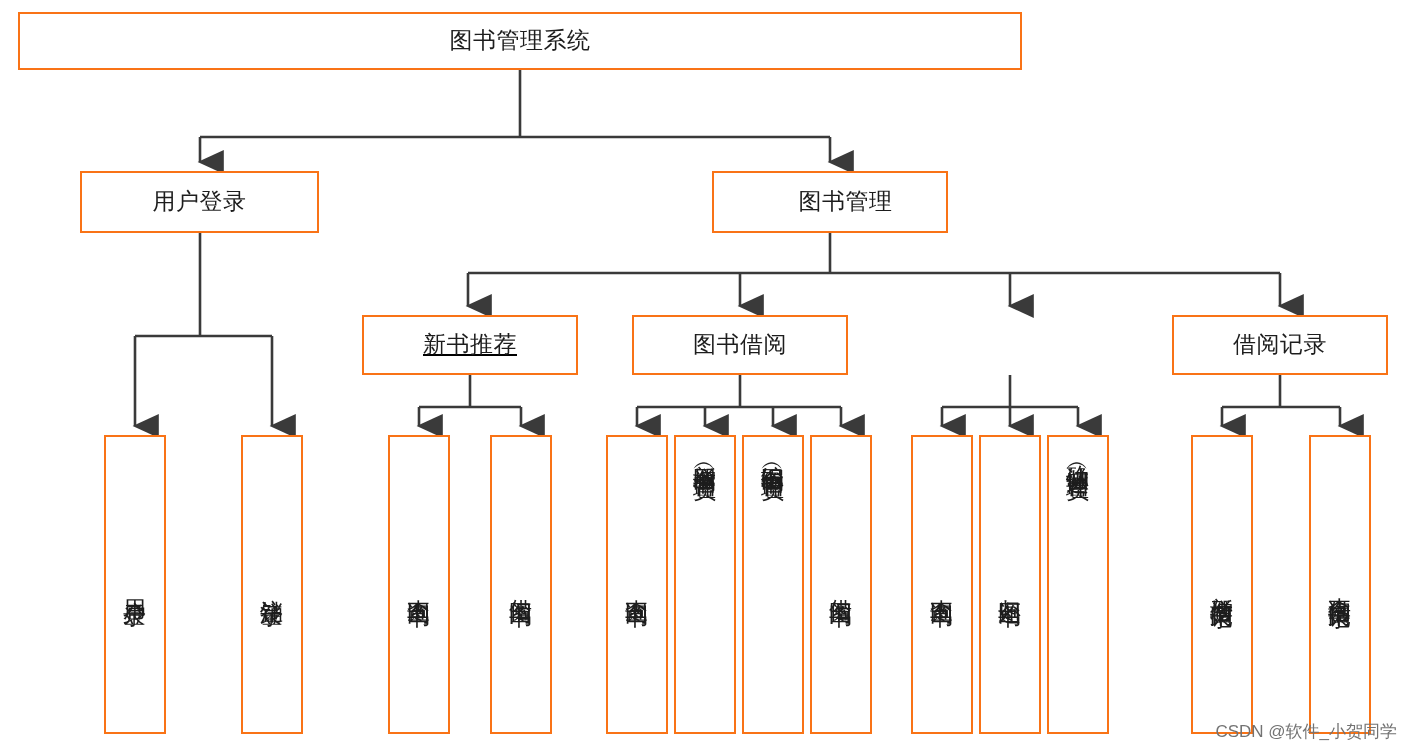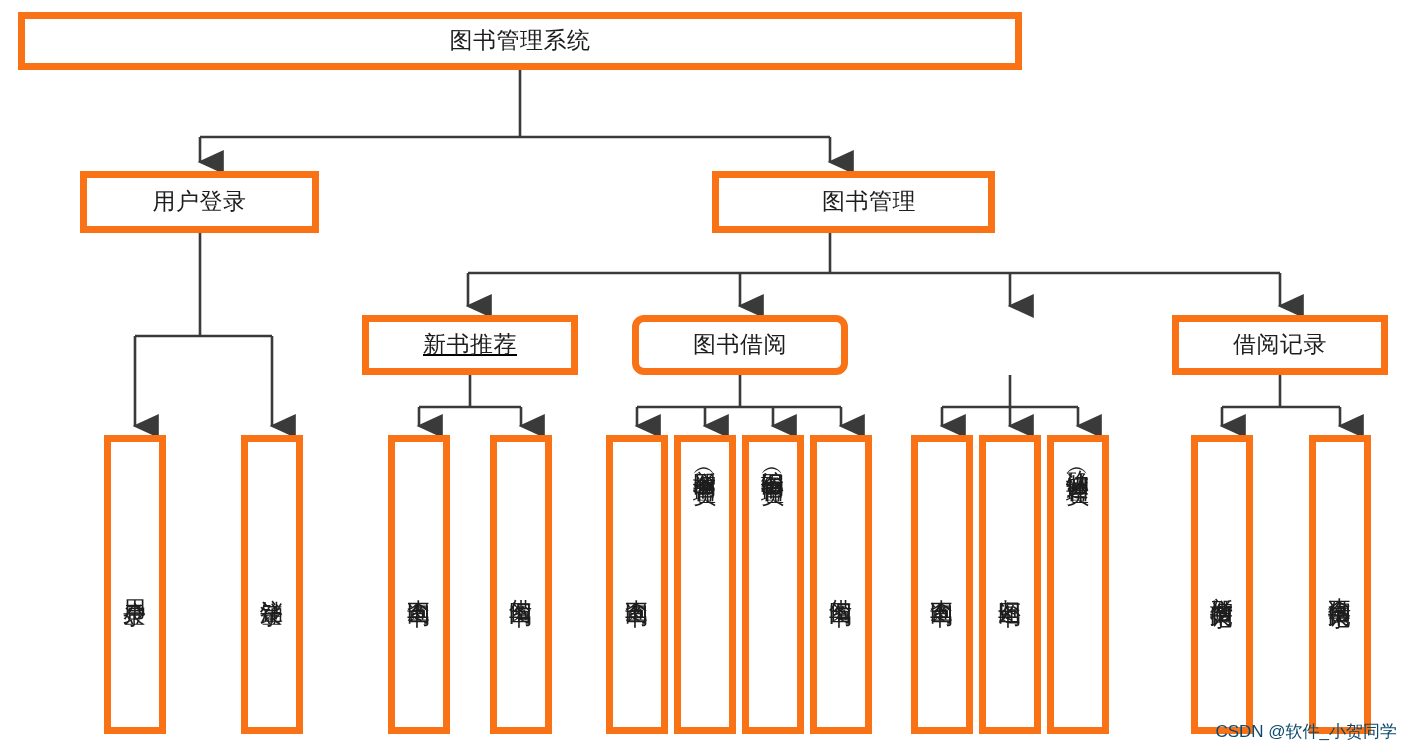--- a/index.html
+++ b/index.html
@@ -23,21 +23,21 @@
     left: 0;
     top: 0;
     width: 1405px;
     height: 747px;
     pointer-events: none;
   }
   .node {
     position: absolute;
     box-sizing: border-box;
     background: #ffffff;
-    border: 7px solid #f97316;
+    border: 2px solid #f97316;
     display: flex;
     align-items: center;
     justify-content: center;
     z-index: 2;
   }
   .node .label {
     color: #1d1d1d;
     line-height: 1.18;
     text-align: center;
     white-space: pre;
@@ -64,21 +64,21 @@
   }
   .node.vertical.centered {
     align-items: center;
     padding-top: 0;
   }
   .watermark {
     position: absolute;
     right: 8px;
     bottom: 4px;
     font-size: 17px;
-    color: #0c4a6e;
+    color: #737373;
     z-index: 5;
     white-space: nowrap;
     font-family: "Liberation Sans", "DejaVu Sans", sans-serif;
   }
 </style>
 </head>
 <body>
 
 <div id="canvas">
 
@@ -135,29 +135,29 @@
   </svg>
 
   <div class="node root horizontal" style="left:18px; top:12px; width:1004px; height:58px;">
     <span class="label">图书管理系统</span>
   </div>
 
   <div class="node horizontal" style="left:80px; top:171px; width:239px; height:62px;">
     <span class="label">用户登录</span>
   </div>
 
-  <div class="node horizontal" style="left:712px; top:171px; width:283px; height:62px;padding-left:31px;">
+  <div class="node horizontal" style="left:712px; top:171px; width:236px; height:62px;padding-left:31px;">
     <span class="label">图书管理</span>
   </div>
 
   <div class="node horizontal" style="left:362px; top:315px; width:216px; height:60px;text-decoration:underline;">
     <span class="label">新书推荐</span>
   </div>
 
-  <div class="node horizontal" style="left:632px; top:315px; width:216px; height:60px;border-radius:12px;">
+  <div class="node horizontal" style="left:632px; top:315px; width:216px; height:60px;">
     <span class="label">图书借阅</span>
   </div>
 
 
   <div class="node horizontal" style="left:1172px; top:315px; width:216px; height:60px;">
     <span class="label">借阅记录</span>
   </div>
 
   <div class="node vertical centered" style="left:104px; top:435px; width:62px; height:299px;">
     <span class="label">用户登录</span>

